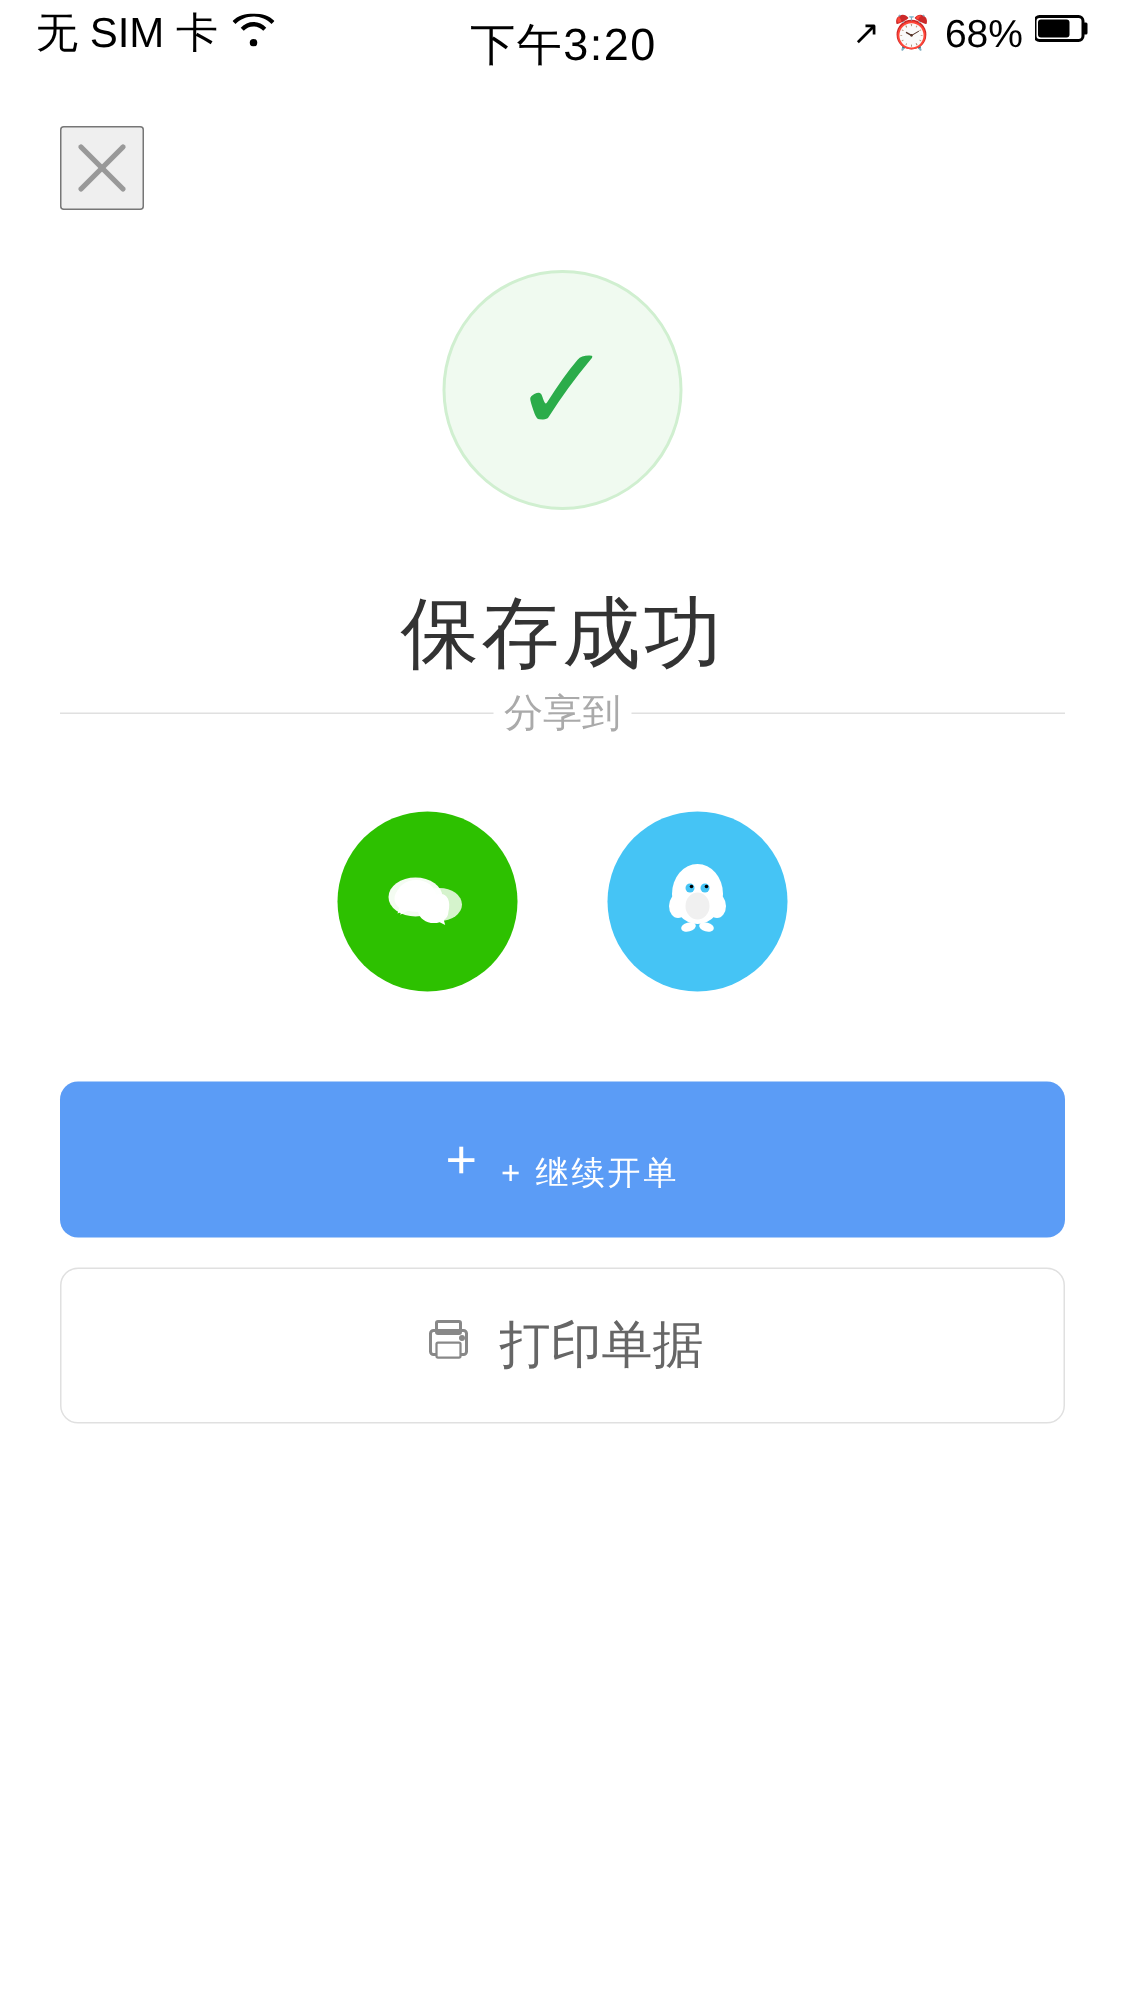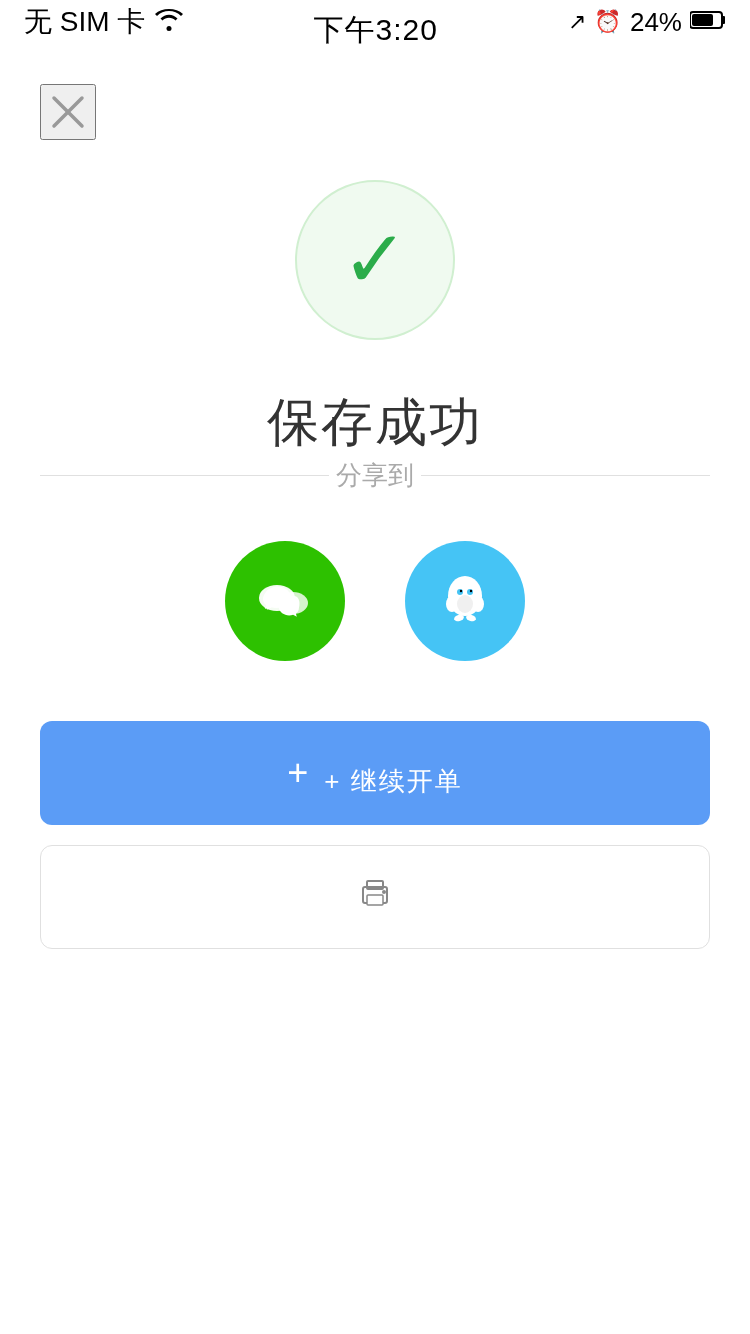--- a/index.html
+++ b/index.html
@@ -186,21 +186,21 @@
         <path d="M14 17a2.5 2.5 0 100 5 2.5 2.5 0 000-5z" fill="#000"></path>
         <path d="M7.5 11.5C9.3 9.7 11.5 8.7 14 8.7s4.7 1 6.5 2.8l2-2C20.1 7 17.2 5.7 14 5.7S7.9 7 5.5 9.5l2 2z" fill="#000"></path>
         <path d="M2 7C5.2 3.8 9.4 2 14 2s8.8 1.8 12 5l2-2C24.4 1.4 19.5 0 14 0S3.6 1.4 0 5l2 2z" fill="#000"></path>
       </svg>
     </span>
   </div>
   <div class="status-center">下午3:20</div>
   <div class="status-right">
     <span style="font-size:22px;">↗</span>
     <span style="font-size:22px;">⏰</span>
-    <span style="font-size:26px;">24%</span>
+    <span style="font-size:26px;">68%</span>
     <span>
       <svg width="36" height="20" viewBox="0 0 36 20">
         <rect x="0" y="2" width="32" height="16" rx="3" ry="3" stroke="#000" stroke-width="2" fill="none"></rect>
         <rect x="32" y="6" width="3" height="8" rx="1" fill="#000"></rect>
         <rect x="2" y="4" width="21" height="12" rx="2" fill="#000"></rect>
       </svg>
     </span>
   </div>
 </div>
 
@@ -263,30 +263,31 @@
           <ellipse cx="35" cy="38" rx="8" ry="9" fill="#f0f0f0"></ellipse>
         </svg>
       </div>
     </div>
   </div>
 
   <div class="action-buttons">
 
     <button class="action-btn btn-primary">
       <span style="font-size:36px;font-weight:300;">+</span>
-      <span style="font-size:26px; letter-spacing:2px;margin-top:17px;">+ 继续开单</span>
+      <span style="font-size:22px; letter-spacing:2px;margin-top:17px;">+ 继续开单</span>
     </button>
 
     <button class="action-btn btn-secondary">
       <span>
         <svg width="36" height="36" viewBox="0 0 36 36" fill="none">
           <rect x="6" y="12" width="24" height="16" rx="2" stroke="#888" stroke-width="2" fill="none"></rect>
           <rect x="10" y="6" width="16" height="8" rx="1" stroke="#888" stroke-width="2" fill="none"></rect>
           <rect x="10" y="20" width="16" height="10" rx="1" stroke="#888" stroke-width="1.5" fill="white"></rect>
           <circle cx="27" cy="17" r="2" fill="#888"></circle>
         </svg>
       </span>
+      <span>打印单据</span>
     </button>
 
 
   </div>
 
 </div>
 
 </body></html>

